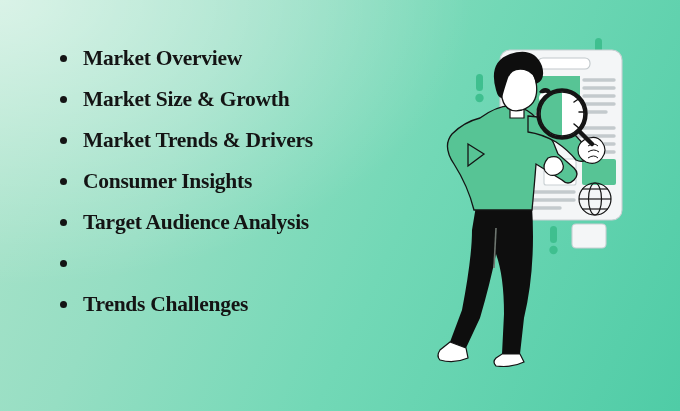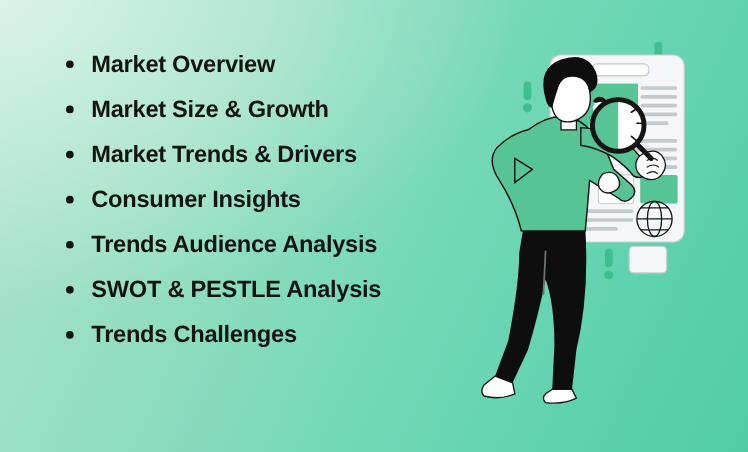--- a/index.html
+++ b/index.html
@@ -5,20 +5,21 @@
   html,body{margin:0;padding:0;}
   body{
     width:680px;height:411px;overflow:hidden;
     font-family:"Liberation Sans","DejaVu Sans",sans-serif;
   }
   #slide{
     position:relative;width:680px;height:411px;overflow:hidden;
     background:
       radial-gradient(120% 120% at 0% 0%, rgba(255,255,255,.55) 0%, rgba(255,255,255,0) 58%),
       linear-gradient(115deg,#ADE4CB 0%, #96DEC3 28%, #72D8B6 58%, #4FCCA6 100%);
+    font-family: Liberation Serif, serif;
   }
 
   
   #topic-list{
     position:absolute;left:60px;top:38px;
     list-style:none;margin:0;padding:0;
     width:390px;
   }
   #topic-list li{
     display:flex;align-items:center;
@@ -66,26 +67,25 @@
       <span class="topic-label">Market Trends &amp; Drivers</span>
     </li>
 
     <li>
       <span class="bullet"></span>
       <span class="topic-label">Consumer Insights</span>
     </li>
 
     <li>
       <span class="bullet"></span>
-      <span class="topic-label">Trends Audience Analysis</span>
-    </li>
-
-    <li>
-      <span class="bullet"></span>
-      <span class="topic-label">SWOT &amp; PESTLE Analysis</span>
+      <span class="topic-label">Target Audience Analysis</span>
+    </li>
+
+    <li>
+      <span class="bullet"></span>
     </li>
 
 
     <li>
       <span class="bullet"></span>
       <span class="topic-label">Trends Challenges</span>
     </li>
 
   </ul>
 

